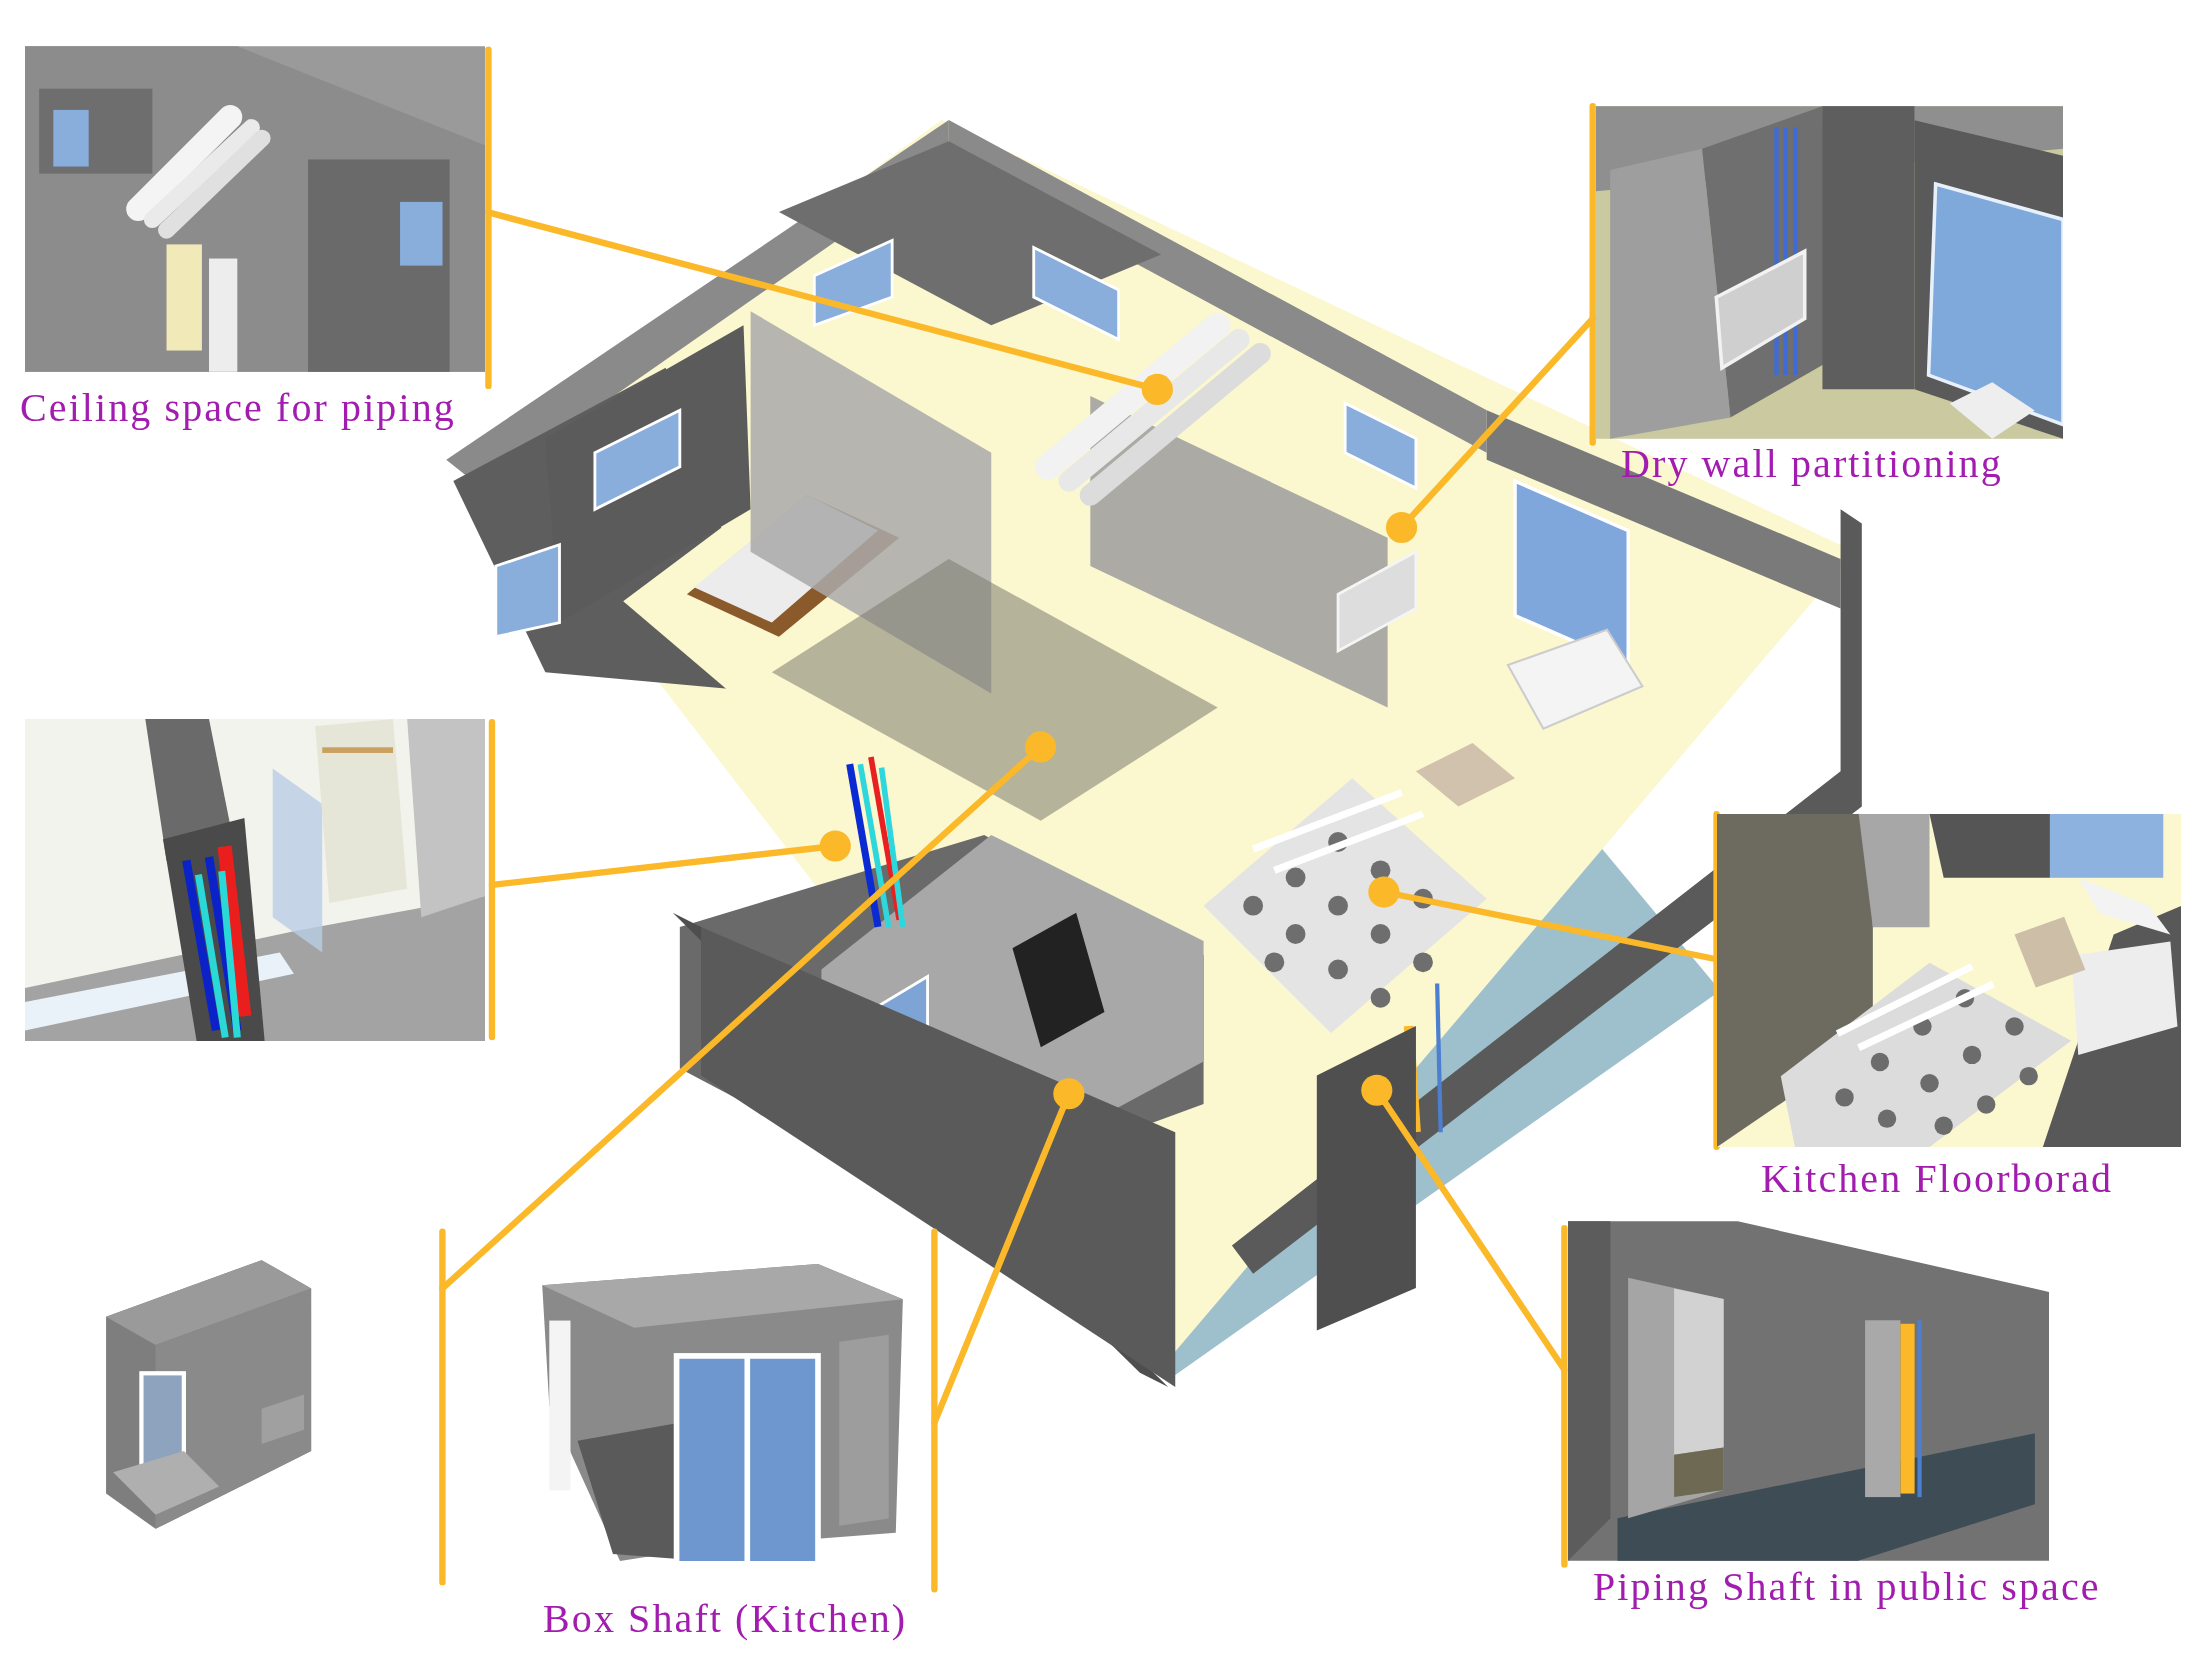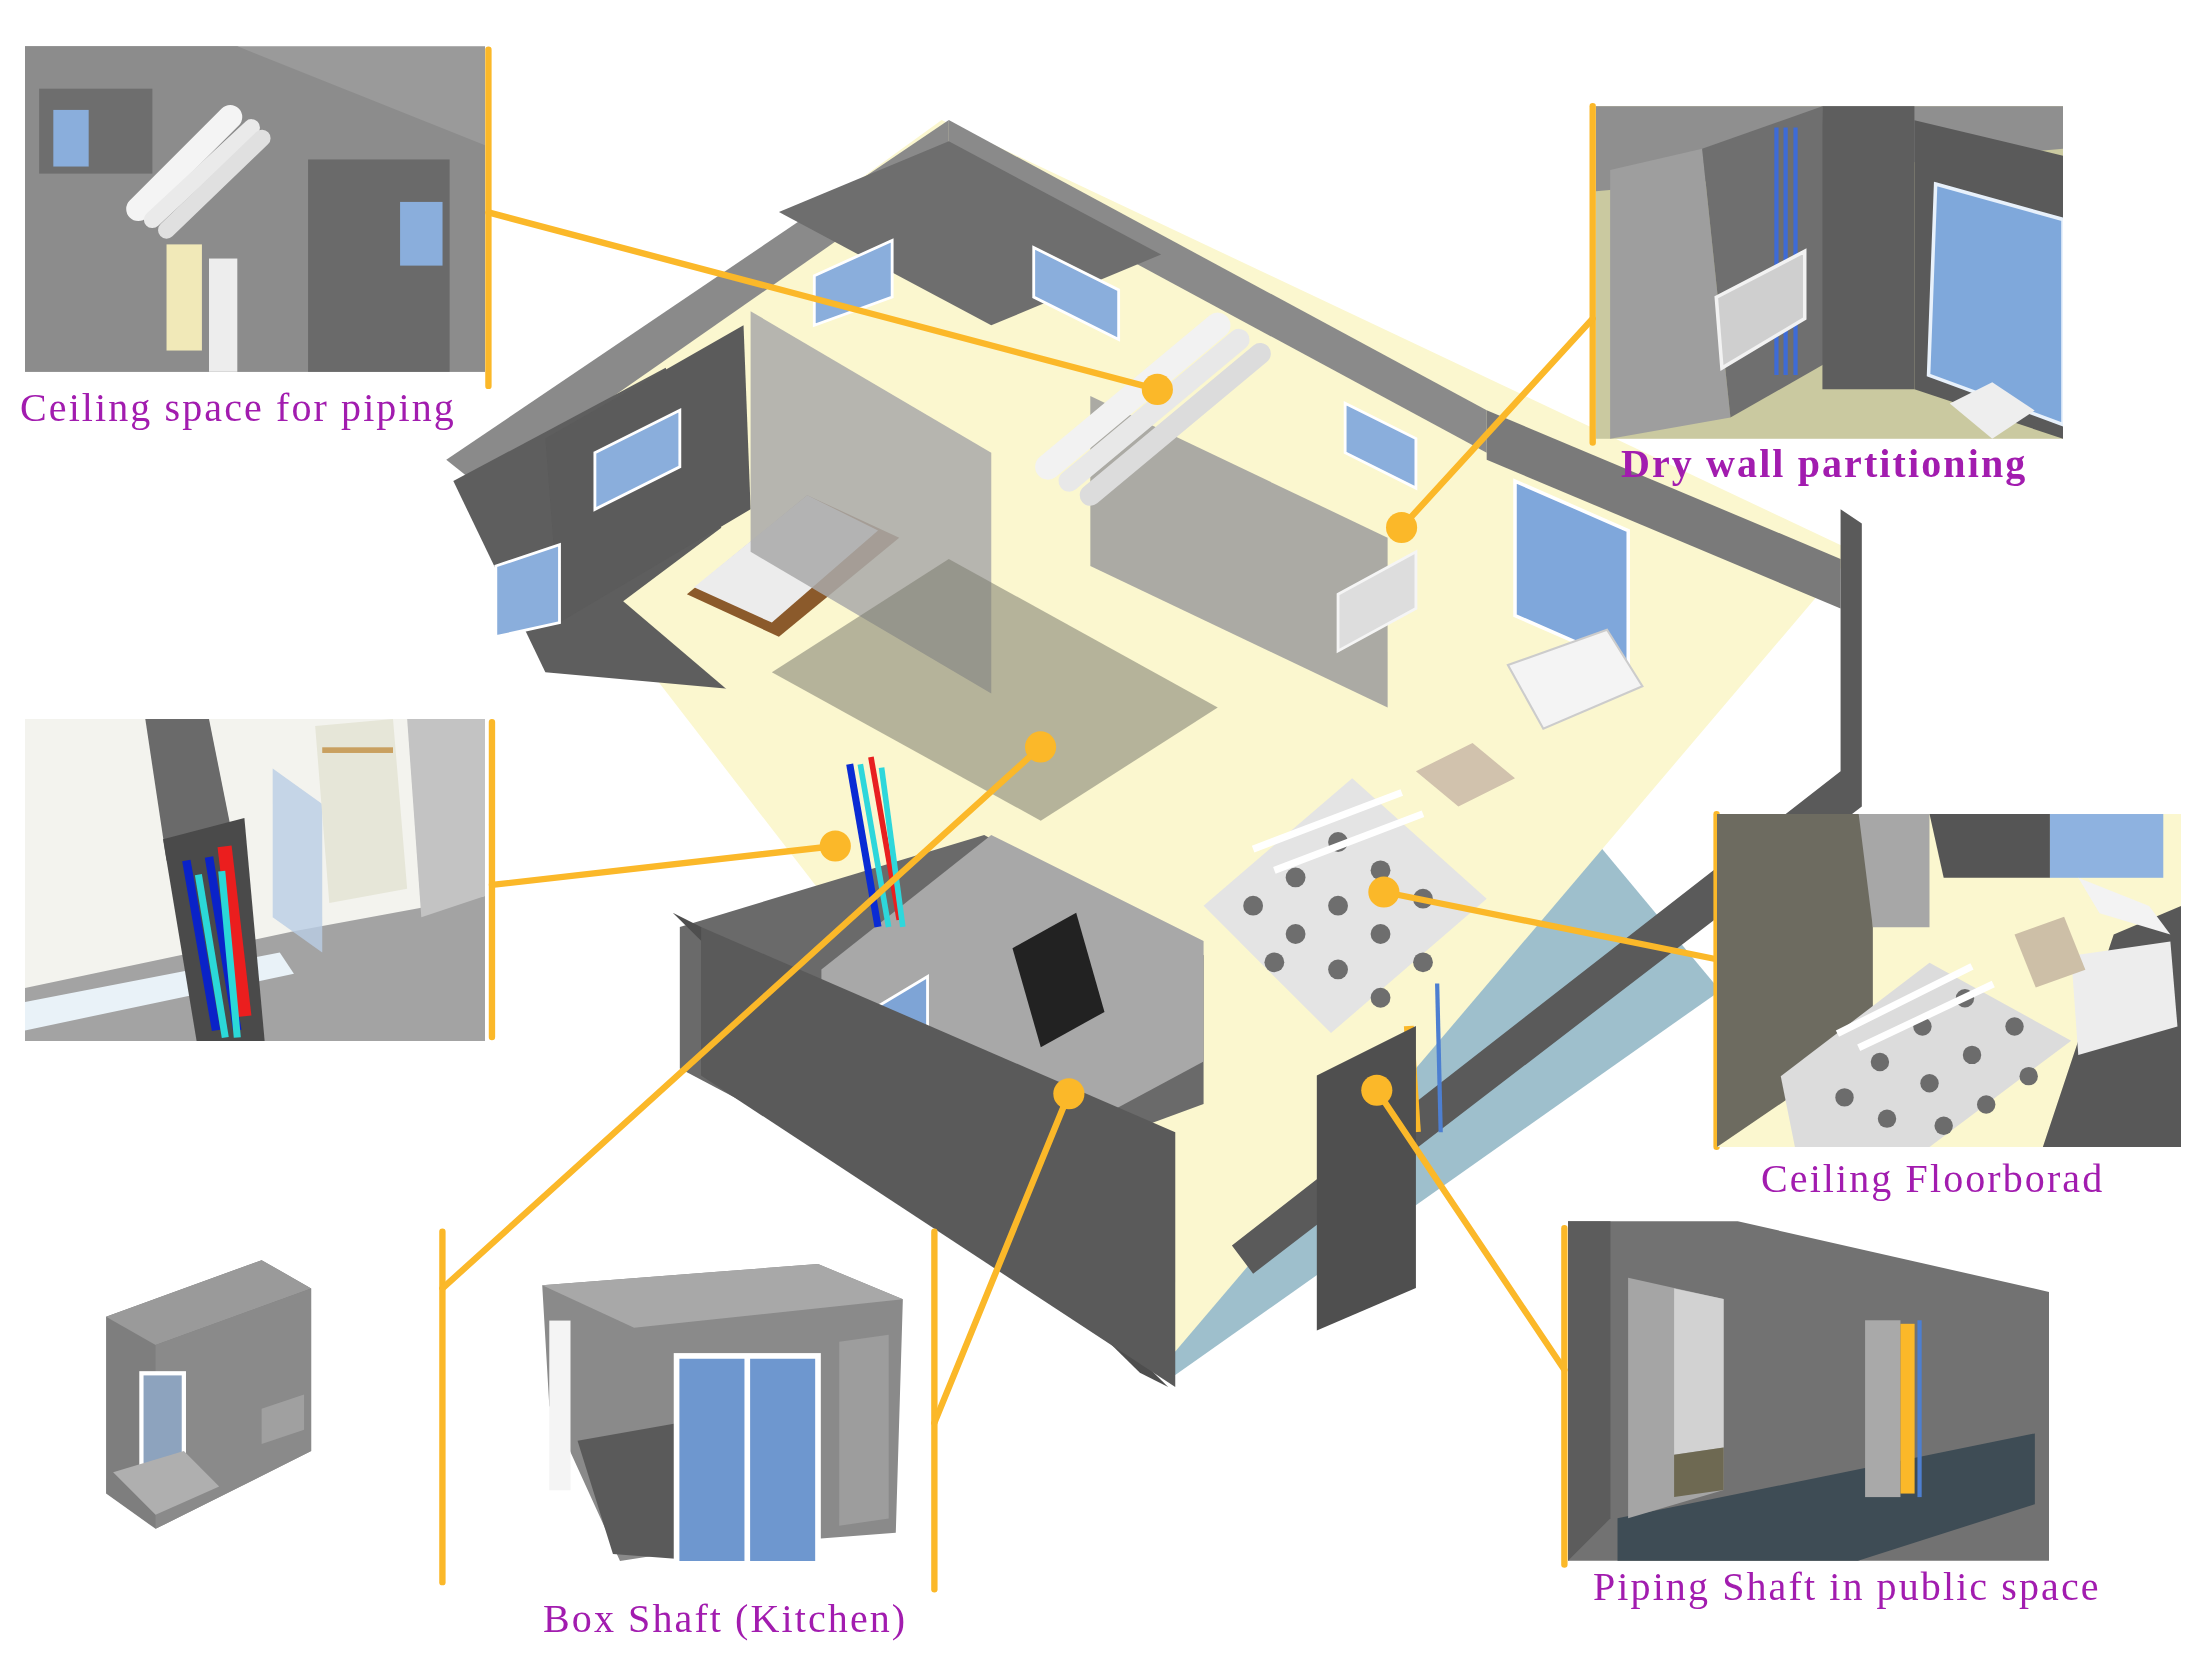--- a/index.html
+++ b/index.html
@@ -159,21 +159,21 @@
     <polygon points="450,20 660,70 660,470 450,400" fill="#5A5A5A"></polygon>
     <polygon points="480,110 660,160 660,450 470,380" fill="#7FA8DB" stroke="#E8F1FB" stroke-width="5"></polygon>
     <g stroke="#3E6BD6" stroke-width="6">
         <line x1="255" y1="30" x2="255" y2="380"></line>
         <line x1="268" y1="30" x2="268" y2="380"></line>
         <line x1="282" y1="30" x2="282" y2="380"></line>
       </g>
     <polygon points="170,270 295,205 295,300 178,370" fill="#CFCFCF" stroke="#F2F2F2" stroke-width="5"></polygon>
     <polygon points="500,420 560,390 620,430 560,470" fill="#EEEEEE"></polygon>
   </svg>
-  <div class="caption" style="left:1621px;top:444px;font-weight:bold;">Dry wall partitioning</div>
+  <div class="caption" style="left:1621px;top:444px;">Dry wall partitioning</div>
 
   <svg class="panel" style="left:25px;top:719px;" width="460" height="322" viewBox="0 0 650 455">
     <rect width="650" height="455" fill="#F3F3EE"></rect>
     <polygon points="170,0 260,0 300,200 200,200" fill="#6A6A6A"></polygon>
     <polygon points="0,380 380,300 650,250 650,455 0,455" fill="#A3A3A3"></polygon>
     <polygon points="0,400 360,330 380,360 0,440" fill="#E9F2F8"></polygon>
     <polygon points="195,170 310,140 340,470 250,500" fill="#4A4A4A"></polygon>
     <line x1="228" y1="200" x2="270" y2="440" stroke="#0A22C8" stroke-width="12"></line>
     <line x1="245" y1="220" x2="283" y2="450" stroke="#2BD8D8" stroke-width="10"></line>
     <line x1="260" y1="195" x2="300" y2="440" stroke="#0A22C8" stroke-width="12"></line>
@@ -205,21 +205,21 @@
         <circle cx="300" cy="380" r="13"></circle>
         <circle cx="360" cy="340" r="13"></circle>
         <circle cx="420" cy="300" r="13"></circle>
       <circle cx="320" cy="440" r="13"></circle>
         <circle cx="380" cy="410" r="13"></circle>
         <circle cx="440" cy="370" r="13"></circle>
     </g>
     <line x1="170" y1="310" x2="360" y2="215" stroke="#fff" stroke-width="10"></line>
     <line x1="200" y1="330" x2="390" y2="240" stroke="#fff" stroke-width="10"></line>
   </svg>
-  <div class="caption" style="left:1761px;top:1159px;">Ceiling Floorborad</div>
+  <div class="caption" style="left:1761px;top:1159px;">Kitchen Floorborad</div>
 
   <svg class="panel" style="left:99px;top:1260px;" width="297" height="269" viewBox="0 0 420 380">
     <polygon points="10,80 230,0 300,40 300,270 80,380 10,330" fill="#7E7E7E"></polygon>
     <polygon points="10,80 230,0 300,40 80,120" fill="#9A9A9A"></polygon>
     <polygon points="80,120 300,40 300,270 80,380" fill="#8C8C8C" opacity="0.9"></polygon>
     <rect x="60" y="160" width="60" height="130" fill="#8DA3BE" stroke="#fff" stroke-width="6"></rect>
     <polygon points="20,300 120,270 170,320 80,360" fill="#AFAFAF"></polygon>
     <polygon points="230,210 290,190 290,240 230,260" fill="#A0A0A0"></polygon>
   </svg>
 

